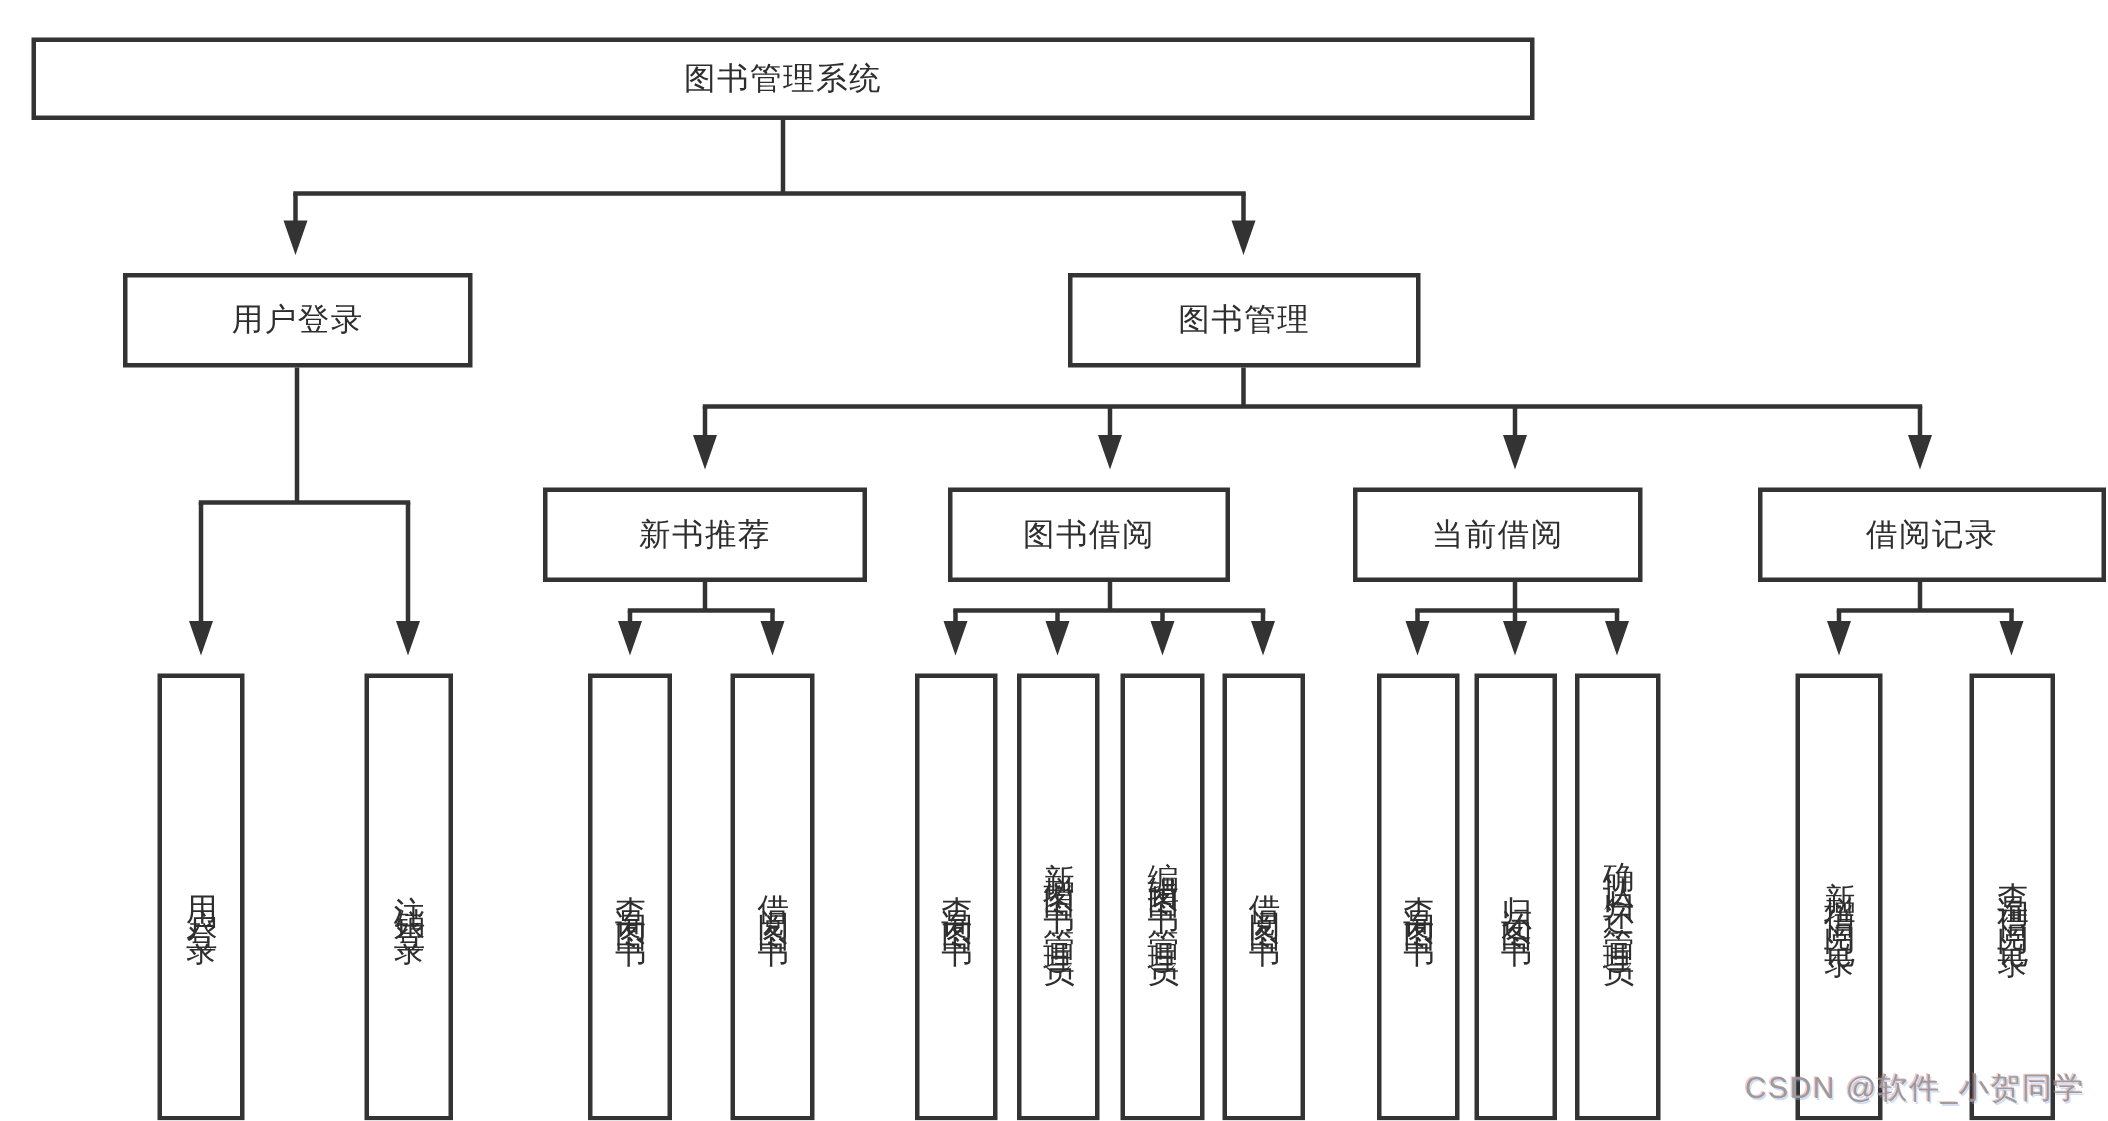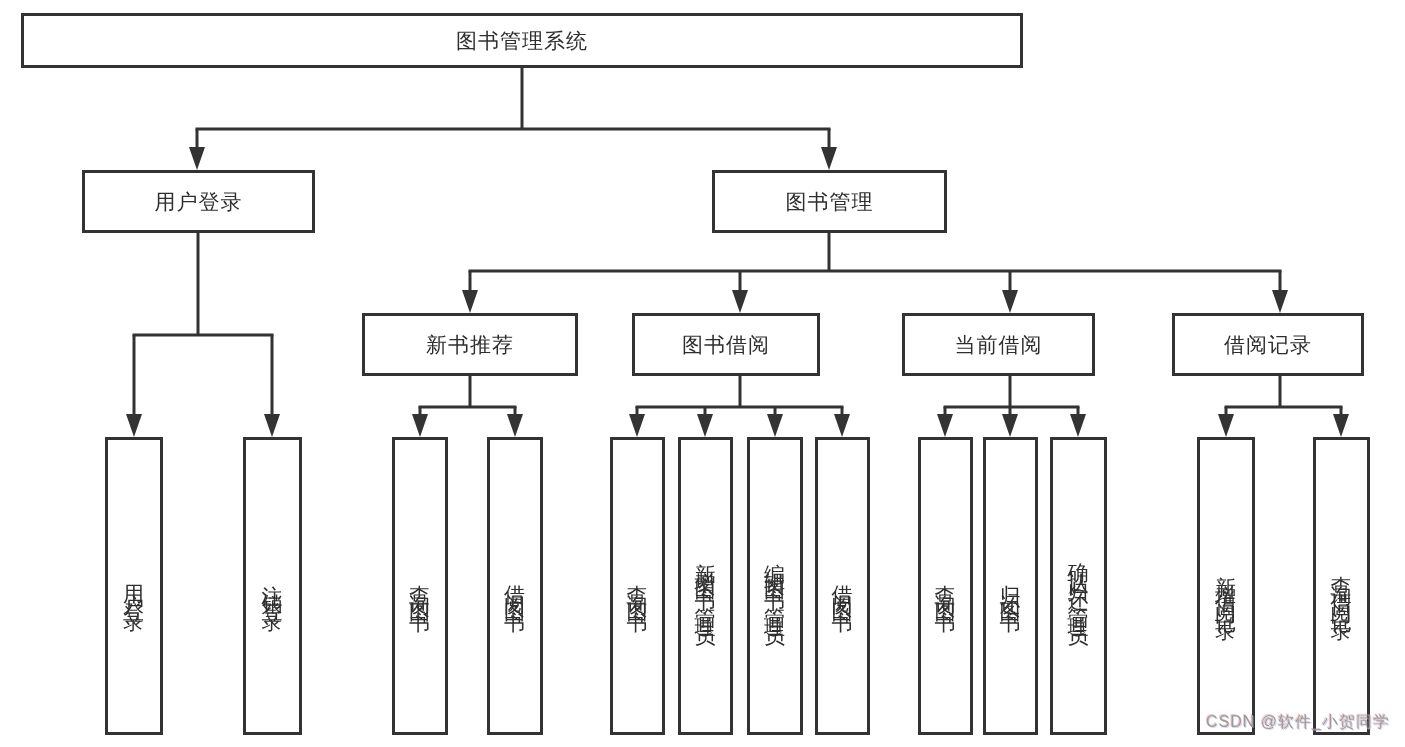--- a/index.html
+++ b/index.html
@@ -6,31 +6,31 @@
   .stage{
     position:relative;width:1405px;height:747px;background:var(--bg,#fff);
     font-family:"Liberation Sans","DejaVu Sans",sans-serif;overflow:hidden;
     color:var(--text,#2e2e2e);
   }
   #wires{position:absolute;left:0;top:0;pointer-events:none;}
   .node{
     position:absolute;box-sizing:border-box;background:var(--fill,#fff);
     border:3px solid var(--border,#333);
     display:flex;align-items:center;justify-content:center;
-    font-size:21px;line-height:1;
+    font-size:21px;line-height:1;margin-top:12px;
   }
   .h-node{letter-spacing:1px;}
   .v-node{
     writing-mode:vertical-lr;
     letter-spacing:9px;
     text-align:center;
   }
   .watermark{
     position:absolute;top:712px;right:15px;
-    font-size:16px;letter-spacing:1px;
+    font-size:20px;letter-spacing:1px;
     color:var(--wm,#9b9b9b);
     text-shadow:-1px -1px 0 rgba(225,120,120,.40), 1px 1px 0 rgba(140,170,230,.40);
     white-space:nowrap;
   }
 </style>
 </head>
 <body>
 
 <div class="stage" style="--bg: #ffffff; --border: #333333; --fill: #ffffff; --text: #2e2e2e; --wm: #9b9b9b;">
 
@@ -90,21 +90,21 @@
     </svg>
 
   <div class="node h-node" style="left:21px;top:13px;width:1002px;height:55px">图书管理系统</div>
 
   <div class="node h-node" style="left:82px;top:170px;width:233px;height:63px">用户登录</div>
   <div class="node h-node" style="left:712px;top:170px;width:235px;height:63px">图书管理</div>
 
   <div class="node h-node" style="left:362px;top:313px;width:216px;height:63px">新书推荐</div>
   <div class="node h-node" style="left:632px;top:313px;width:188px;height:63px">图书借阅</div>
   <div class="node h-node" style="left:902px;top:313px;width:193px;height:63px">当前借阅</div>
-  <div class="node h-node" style="left:1172px;top:313px;width:192px;height:63px">借阅记录</div>
+  <div class="node h-node" style="left:1172px;top:313px;width:232px;height:63px">借阅记录</div>
 
   <div class="node v-node" style="left:105px;top:437px;width:58px;height:298px">用户登录</div>
   <div class="node v-node" style="left:243px;top:437px;width:59px;height:298px">注销登录</div>
 
   <div class="node v-node" style="left:392px;top:437px;width:56px;height:298px">查询图书</div>
   <div class="node v-node" style="left:487px;top:437px;width:56px;height:298px">借阅图书</div>
 
   <div class="node v-node" style="left:610px;top:437px;width:55px;height:298px">查询图书</div>
   <div class="node v-node" style="left:678px;top:437px;width:55px;height:298px">新增图书（管理员）</div>
   <div class="node v-node" style="left:747px;top:437px;width:56px;height:298px">编辑图书（管理员）</div>

